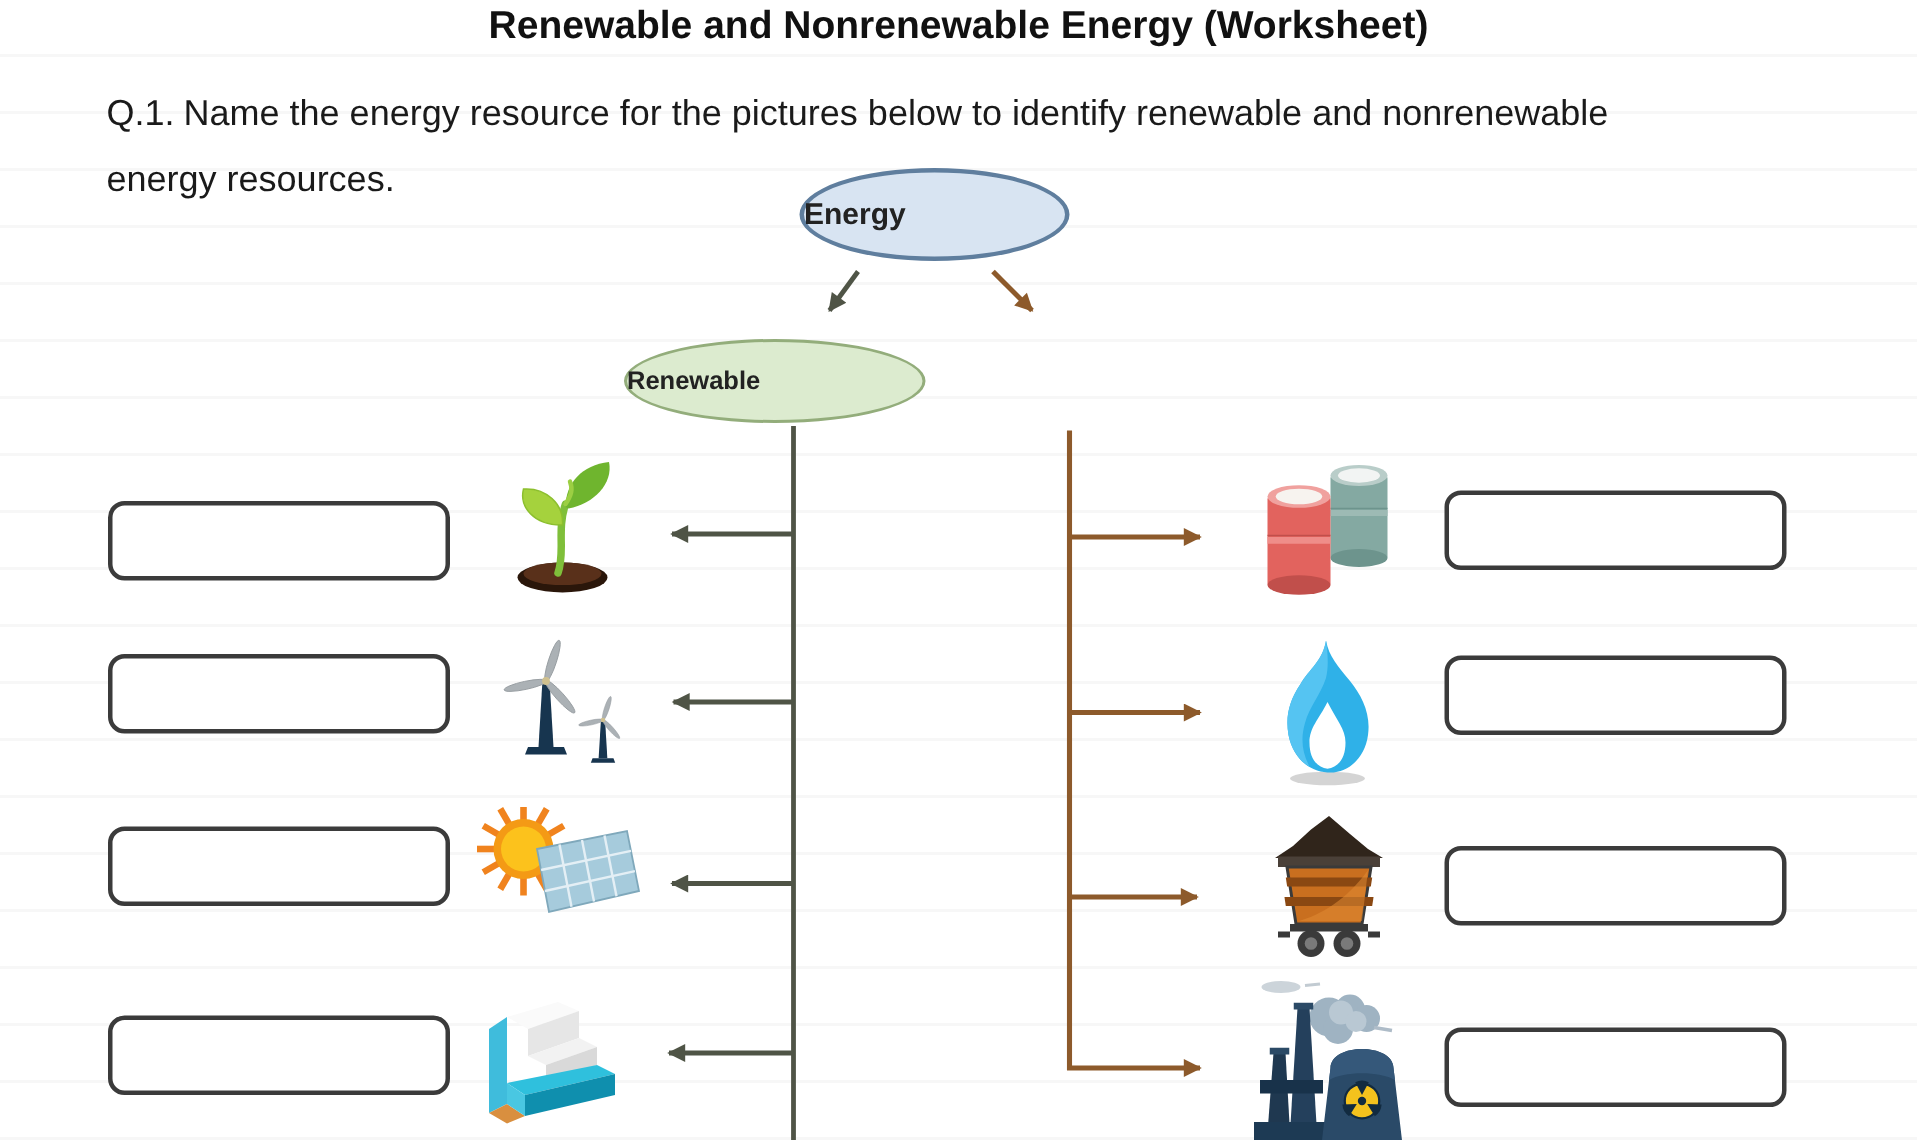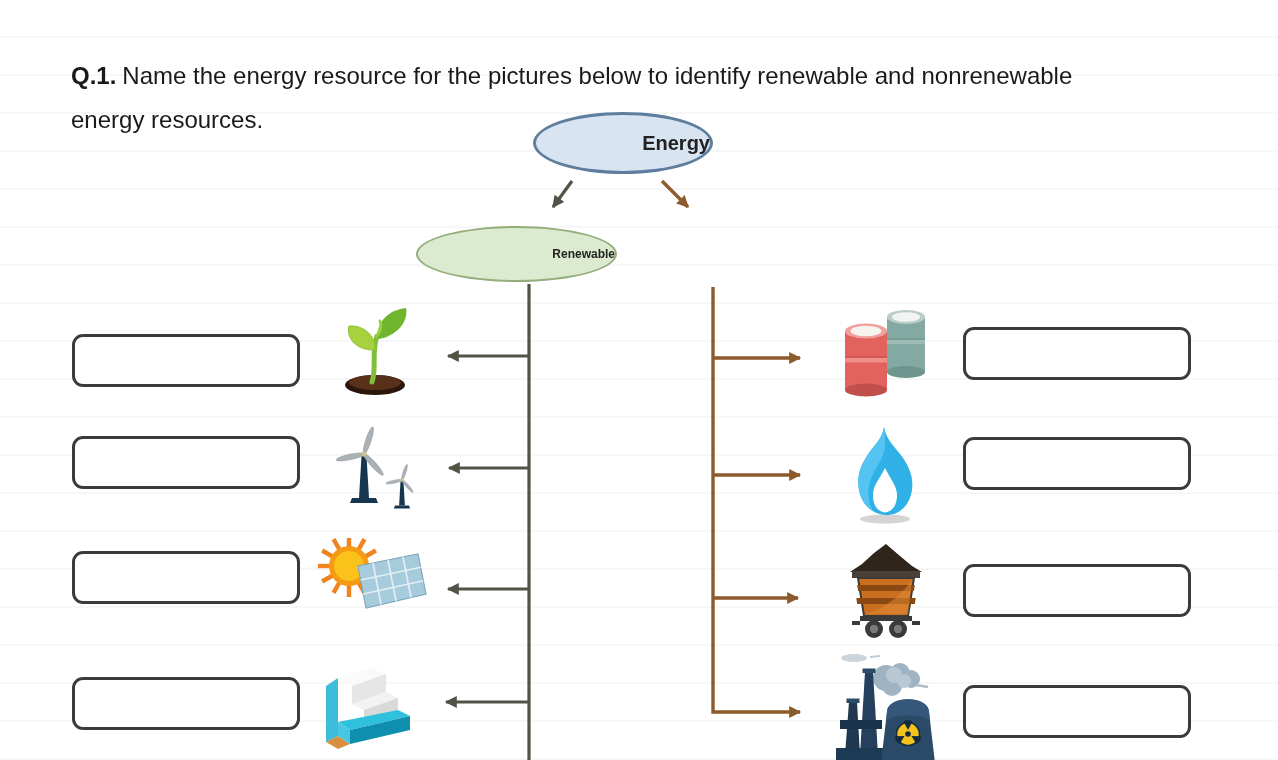--- a/index.html
+++ b/index.html
@@ -13,33 +13,33 @@
     color:var(--body_text,#1a1a1a);
   }
   .title{
     position:absolute;top:1px;left:0;width:100%;text-align:center;
     font-size:26px;font-weight:bold;color:var(--title_text,#111);
   }
   .question{
     position:absolute;left:71px;top:30px;width:1035px;
     font-size:24px;line-height:44px;color:var(--body_text,#1a1a1a);
   }
-  .q-num{font-weight:bold;margin-right:6px;}
+  .q-num{font-weight:normal;margin-right:6px;}
   .node{
     position:absolute;border-radius:50%;
-    display:flex;align-items:center;justify-content:flex-end;
+    display:flex;align-items:center;justify-content:flex-start;
     font-weight:bold;color:#222;
   }
   .node-energy{
     left:533px;top:112px;width:180px;height:62px;font-size:20px;
     background:var(--energy_fill);border:3px solid var(--energy_border);
     box-sizing:border-box;
   }
   .node-renewable{
-    left:416px;top:226px;width:201px;height:56px;font-size:12px;
+    left:416px;top:226px;width:201px;height:56px;font-size:17px;
     background:var(--renewable_fill);border:2px solid var(--renewable_border);
     box-sizing:border-box;
   }
   .node-nonrenewable{
     left:634px;top:227px;width:205px;height:58px;font-size:18px;
     background:var(--nonrenewable_fill);border:2px solid var(--nonrenewable_border);
     box-sizing:border-box;
   }
   .overlay{position:absolute;left:0;top:0;pointer-events:none;}
   .abox{
@@ -47,20 +47,21 @@
     border:3px solid var(--box_border,#3b3b3b);border-radius:11px;background:#fff;
     font-size:18px;padding:4px 10px;
   }
   .icon{position:absolute;}
 </style>
 </head>
 <body>
 
 <div id="canvas">
 
+  <div class="title">Renewable and Nonrenewable Energy (Worksheet)</div>
 
   <p class="question"><b class="q-num">Q.1.</b><span>Name the energy resource for the pictures below to identify renewable and nonrenewable energy resources.</span></p>
 
   <svg class="overlay" width="1278" height="760" viewBox="0 0 1278 760">
     <defs>
       <marker id="arrD" viewBox="0 0 10 10" refX="9" refY="5" markerWidth="14" markerHeight="12" markerUnits="userSpaceOnUse" orient="auto-start-reverse">
         <path d="M0,0 L10,5 L0,10 z" style="fill:var(--renewable_line)"></path>
       </marker>
       <marker id="arrB" viewBox="0 0 10 10" refX="9" refY="5" markerWidth="14" markerHeight="12" markerUnits="userSpaceOnUse" orient="auto-start-reverse">
         <path d="M0,0 L10,5 L0,10 z" style="fill:var(--nonrenewable_line)"></path>

